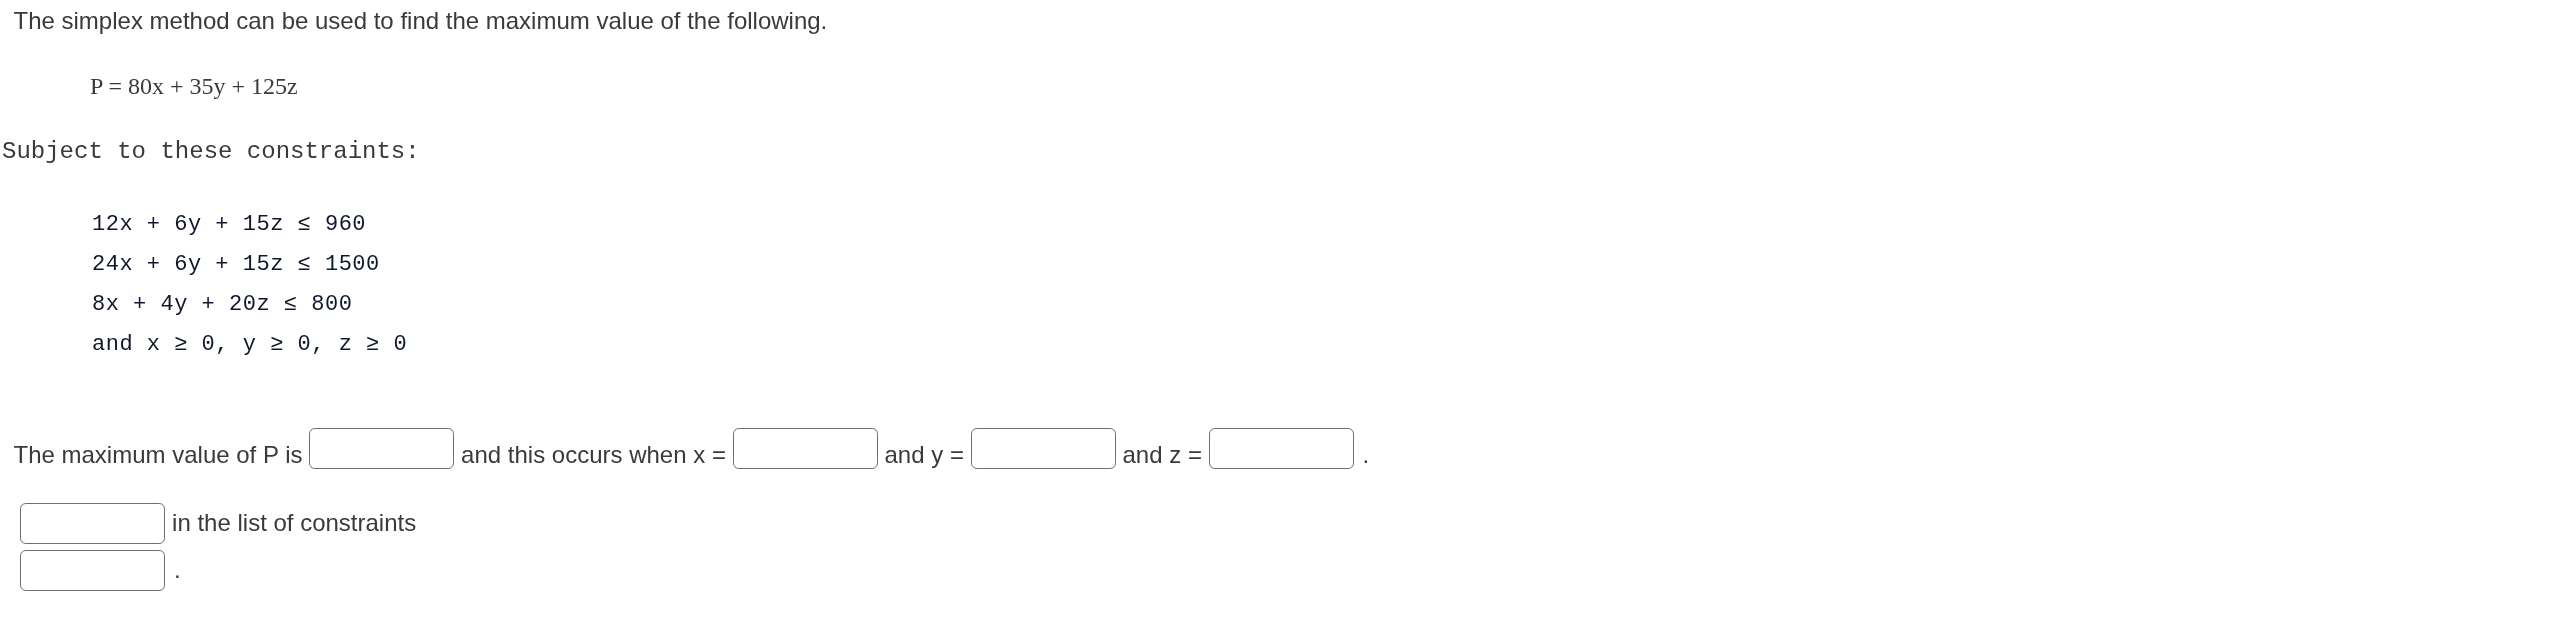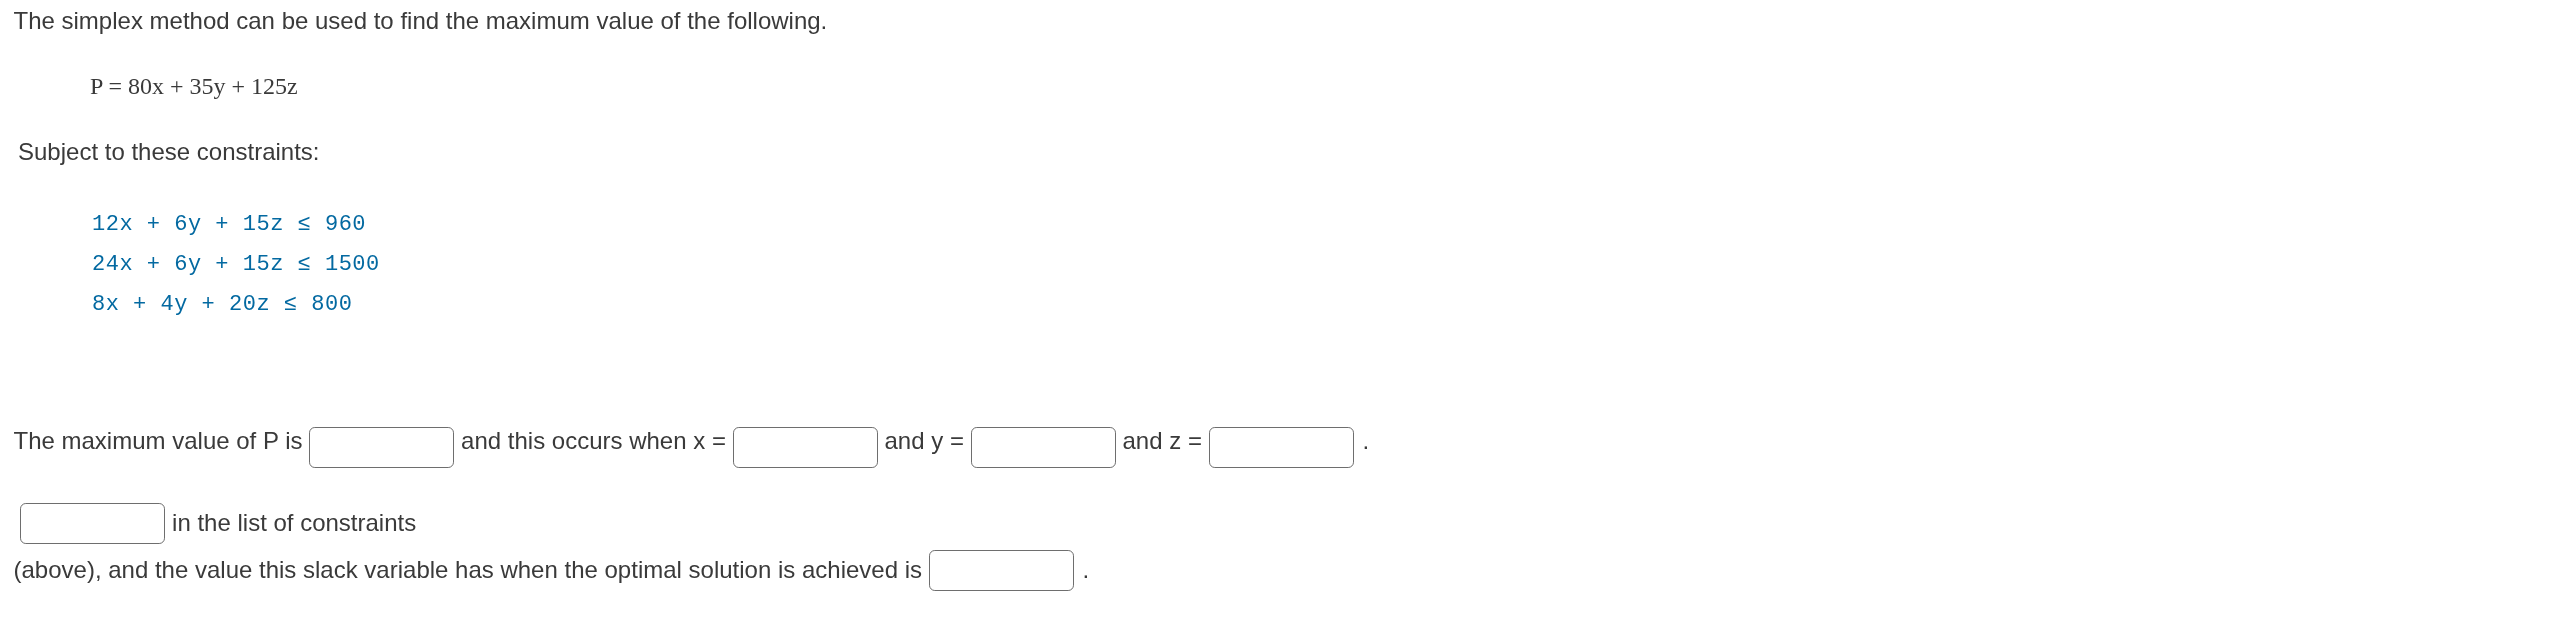--- a/index.html
+++ b/index.html
@@ -36,44 +36,45 @@
   
   .objective {
     position: absolute;
     left: 90px;
     top: 71px;
     font-family: Liberation Serif, serif;
   }
   
   .subject {
     position: absolute;
-    left: 18px;
+    left: 2px;
     top: 137px;
+    font-family: Liberation Mono, monospace;
   }
   
   .constraints {
     position: absolute;
     left: 92px;
     top: 205px;
   }
   .constraint {
     font-family: "Liberation Mono", "DejaVu Sans Mono", monospace;
     font-size: 22px;
     line-height: 40px;
     letter-spacing: 0.5px;
-    color: #0369a1;
+    color: #0f172a;
     white-space: pre;
   }
   
   .answer-row {
     position: absolute;
     left: 13.5px;
     top: 427px;
     display: flex;
-    align-items: flex-start;
+    align-items: flex-end;
     height: 42px;
   }
   .slack-row-1 {
     position: absolute;
     left: 13.5px;
     top: 502px;
     display: flex;
     align-items: center;
     height: 42px;
   }
@@ -120,39 +121,39 @@
   <div class="line intro">The simplex method can be used to find the maximum value of the following.</div>
 
   <div class="line objective">P = 80x + 35y + 125z</div>
 
   <div class="line subject">Subject to these constraints:</div>
 
   <div class="constraints">
     <div class="constraint">12x + 6y + 15z ≤ 960</div>
     <div class="constraint">24x + 6y + 15z ≤ 1500</div>
     <div class="constraint">8x + 4y + 20z ≤ 800</div>
+    <div class="constraint">and x ≥ 0, y ≥ 0, z ≥ 0</div>
   </div>
 
   <div class="answer-row">
     <span class="txt">The maximum value of P is</span>
     <input class="answer-box" type="text" value="" style="">
     <span class="txt">and this occurs when x =</span>
     <input class="answer-box" type="text" value="" style="">
     <span class="txt">and y =</span>
     <input class="answer-box" type="text" value="" style="">
     <span class="txt">and z =</span>
     <input class="answer-box" type="text" value="" style="">
     <span class="period">.</span>
   </div>
 
   <div class="slack-row-1">
     <input class="answer-box" type="text" value="" style="">
     <span class="txt">in the list of constraints</span>
   </div>
 
   <div class="slack-row-2">
-    <span class="txt">(above), and the value this slack variable has when the optimal solution is achieved is</span>
     <input class="answer-box" type="text" value="" style="">
     <span class="period">.</span>
   </div>
 
 </div>
 
 
 </body></html>

